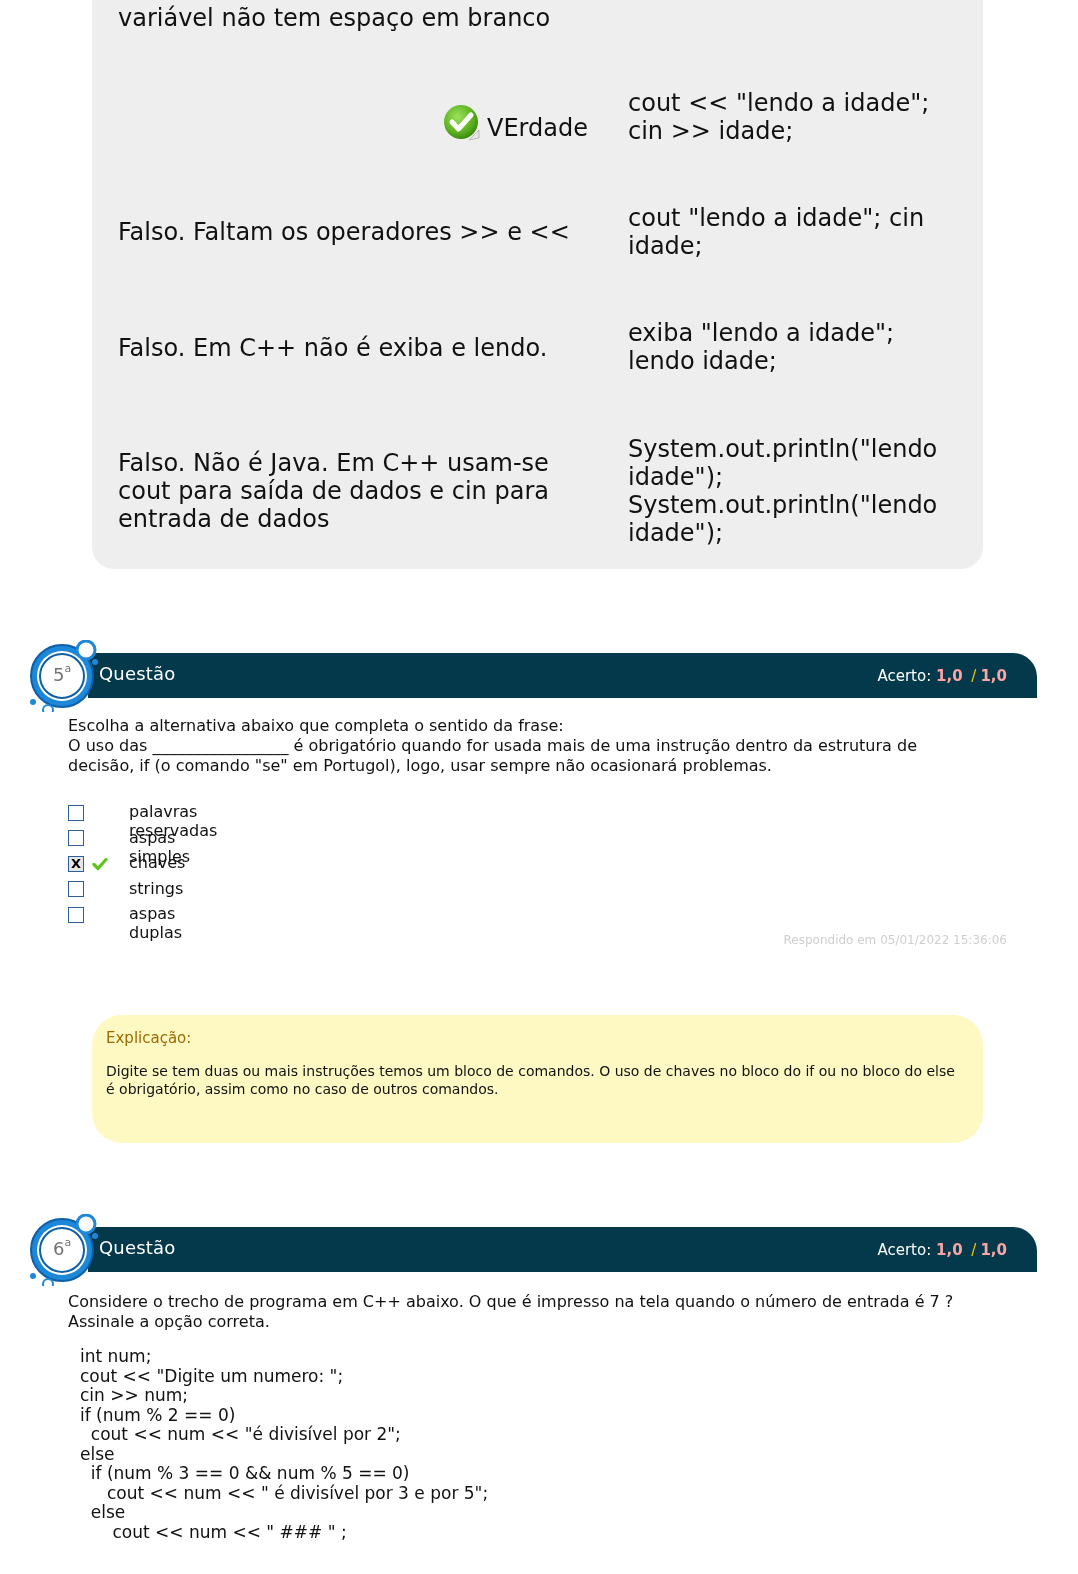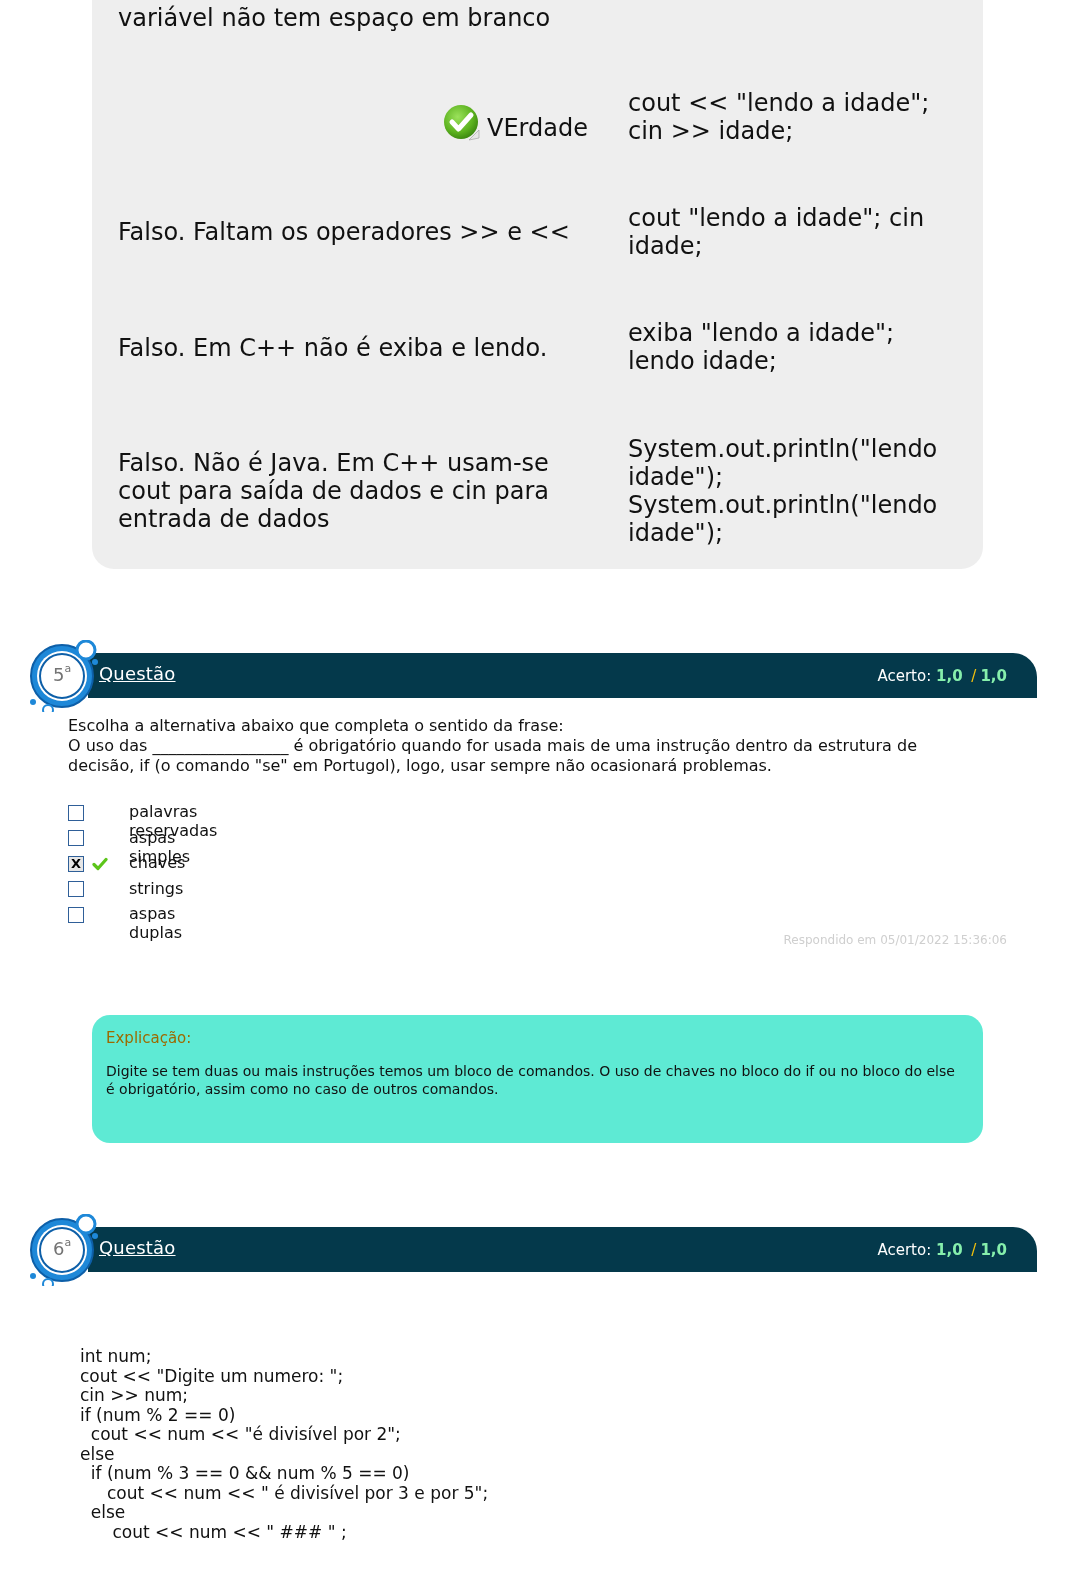--- a/index.html
+++ b/index.html
@@ -56,30 +56,29 @@
       background: #04394b;
       border-top-right-radius: 24px;
     }
     .qtitle {
       position: absolute;
       left: 11px;
       top: 10px;
       color: #ffffff;
       font-size: 18px;
       letter-spacing: 0.2px;
-      text-decoration: underline;
     }
     .qscore {
       position: absolute;
       right: 30px;
       top: 14px;
       font-size: 15px;
       color: #ffffff;
     }
-    .qscore .val { color: #86efac; font-weight: bold; }
+    .qscore .val { color: #fca5a5; font-weight: bold; }
     .qscore .sep { color: #f4c20d; margin: 0 4px; }
 
     .qbadge {
       position: absolute;
       left: 0;
       top: 0;
       width: 72px;
       height: 72px;
     }
     .qbadge svg { position: absolute; left: 0; top: 0; }
@@ -138,22 +137,22 @@
       color: #cfcfcf;
       margin-left: 16px;
     }
 
     .explain {
       position: absolute;
       left: 92px;
       top: 1015px;
       width: 891px;
       height: 128px;
-      background: #5eead4;
-      border-radius: 18px;
+      background: #fef9c3;
+      border-radius: 30px;
       font-size: 14px;
       line-height: 18px;
     }
     .explain .title {
       position: absolute;
       left: 14px;
       top: 14px;
       color: #9c6a00;
       font-size: 15px;
     }
@@ -299,20 +298,24 @@
         <circle cx="34" cy="36" r="20" fill="#ffffff"></circle>
         <circle cx="58" cy="10" r="9" fill="#ffffff" stroke="#1e88d8" stroke-width="3"></circle>
         <circle cx="67" cy="22" r="3" fill="#1e88d8"></circle>
         <circle cx="5" cy="62" r="3" fill="#1e88d8"></circle>
         <circle cx="20" cy="70" r="5" fill="#ffffff" stroke="#1e88d8" stroke-width="2"></circle>
       </svg>
       <span class="qnum"><span>6</span><sup>a</sup></span>
     </div>
   </div>
 
+  <div class="qtext" style="top:1292px;">
+    <div>Considere o trecho de programa em C++ abaixo.  O que é impresso na tela quando o número de entrada é 7 ?</div>
+    <div>Assinale a opção correta.</div>
+  </div>
 
   <div class="code">int num;
 cout &lt;&lt; "Digite um numero: ";
 cin &gt;&gt; num;
 if (num % 2 == 0)
   cout &lt;&lt; num &lt;&lt; "é divisível por 2";
 else
   if (num % 3 == 0 &amp;&amp; num % 5 == 0)
      cout &lt;&lt; num &lt;&lt; " é divisível por 3 e por 5";
   else

